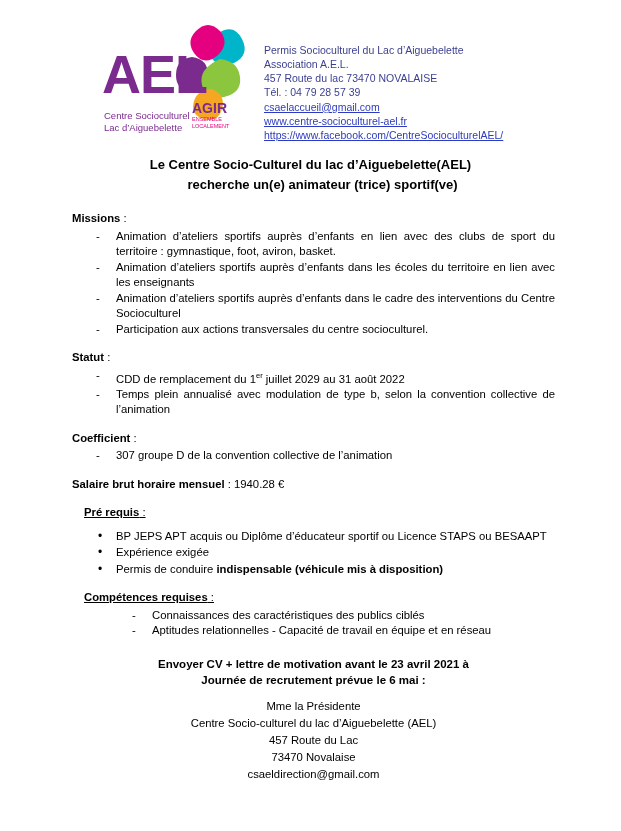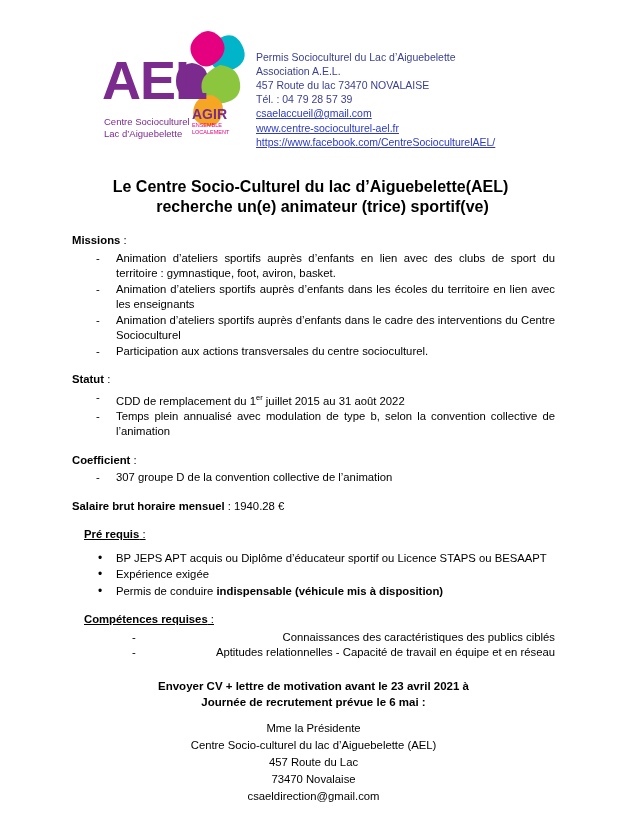--- a/index.html
+++ b/index.html
@@ -19,22 +19,22 @@
     width: 621px;
     height: 831px;
     box-sizing: border-box;
     padding: 14px 26px 0 26px;
     position: relative;
   }
 
   
   .header {
     display: flex;
-    align-items: flex-end;
-    gap: 8px;
+    align-items: center;
+    gap: 16px;
     height: 135px;
   }
   .logo-block {
     width: 222px;
     padding-left: 74px;
     box-sizing: border-box;
     position: relative;
   }
   .logo-svg { display: block; }
 
@@ -42,23 +42,23 @@
     padding-top: 22px;
     font-size: 10.5px;
     line-height: 14.2px;
     color: #3b3f8f;
   }
   .contact-line { white-space: nowrap; }
   .contact-line.link { color: #2c3bbf; text-decoration: underline; }
 
   
   .title {
-    margin-top: 28px;
+    margin-top: 6px;
     text-align: center;
-    font-size: 16px;
+    font-size: 13px;
     font-weight: bold;
     line-height: 20px;
     padding: 0 34px;
   }
   .title .l2 { padding-left: 24px; }
 
   
   .content {
     margin-top: 16px;
     padding-left: 46px;
@@ -95,21 +95,21 @@
     content: "\2022";
     position: absolute;
     left: 2px;
     top: 0;
     font-size: 12px;
   }
   ul.bullet { padding-left: 24px; margin-top: 8px; }
   ul.bullet li { padding-left: 20px; margin-bottom: 1px; text-align: left; }
 
   ul.dash.indented { padding-left: 58px; }
-  ul.dash.indented li { text-align: right; }
+  ul.dash.indented li { text-align: left; }
 
   .b { font-weight: bold; }
   sup { font-size: 7.5px; vertical-align: super; }
 
   
   .footer-head {
     margin-top: 17px;
     text-align: center;
     font-weight: bold;
     font-size: 11.5px;
@@ -172,21 +172,21 @@
     <div class="sec-head first"><span>Missions</span><span class="reg"> :</span></div>
     <ul class="dash">
       <li>Animation d’ateliers sportifs auprès d’enfants en lien avec des clubs de sport du territoire : gymnastique, foot, aviron, basket.</li>
       <li>Animation d’ateliers sportifs auprès d’enfants dans les écoles du territoire en lien avec les enseignants</li>
       <li>Animation d’ateliers sportifs auprès d’enfants dans le cadre des interventions du Centre Socioculturel</li>
       <li>Participation aux actions transversales du centre socioculturel.</li>
     </ul>
 
     <div class="sec-head"><span>Statut</span><span class="reg"> :</span></div>
     <ul class="dash">
-      <li><span>CDD de remplacement du 1</span><sup>er</sup><span> juillet 2015 au 31 août 2022</span></li>
+      <li><span>CDD de remplacement du 1</span><sup>er</sup><span> juillet 2029 au 31 août 2022</span></li>
       <li>Temps plein annualisé avec modulation de  type b, selon la convention collective de l’animation</li>
     </ul>
 
     <div class="sec-head"><span>Coefficient</span><span class="reg"> :</span></div>
     <ul class="dash">
       <li>307 groupe D de la convention collective de l’animation</li>
     </ul>
 
     <div class="sec-head"><span>Salaire brut horaire mensuel</span><span class="reg"> : 1940.28 €</span></div>
 

